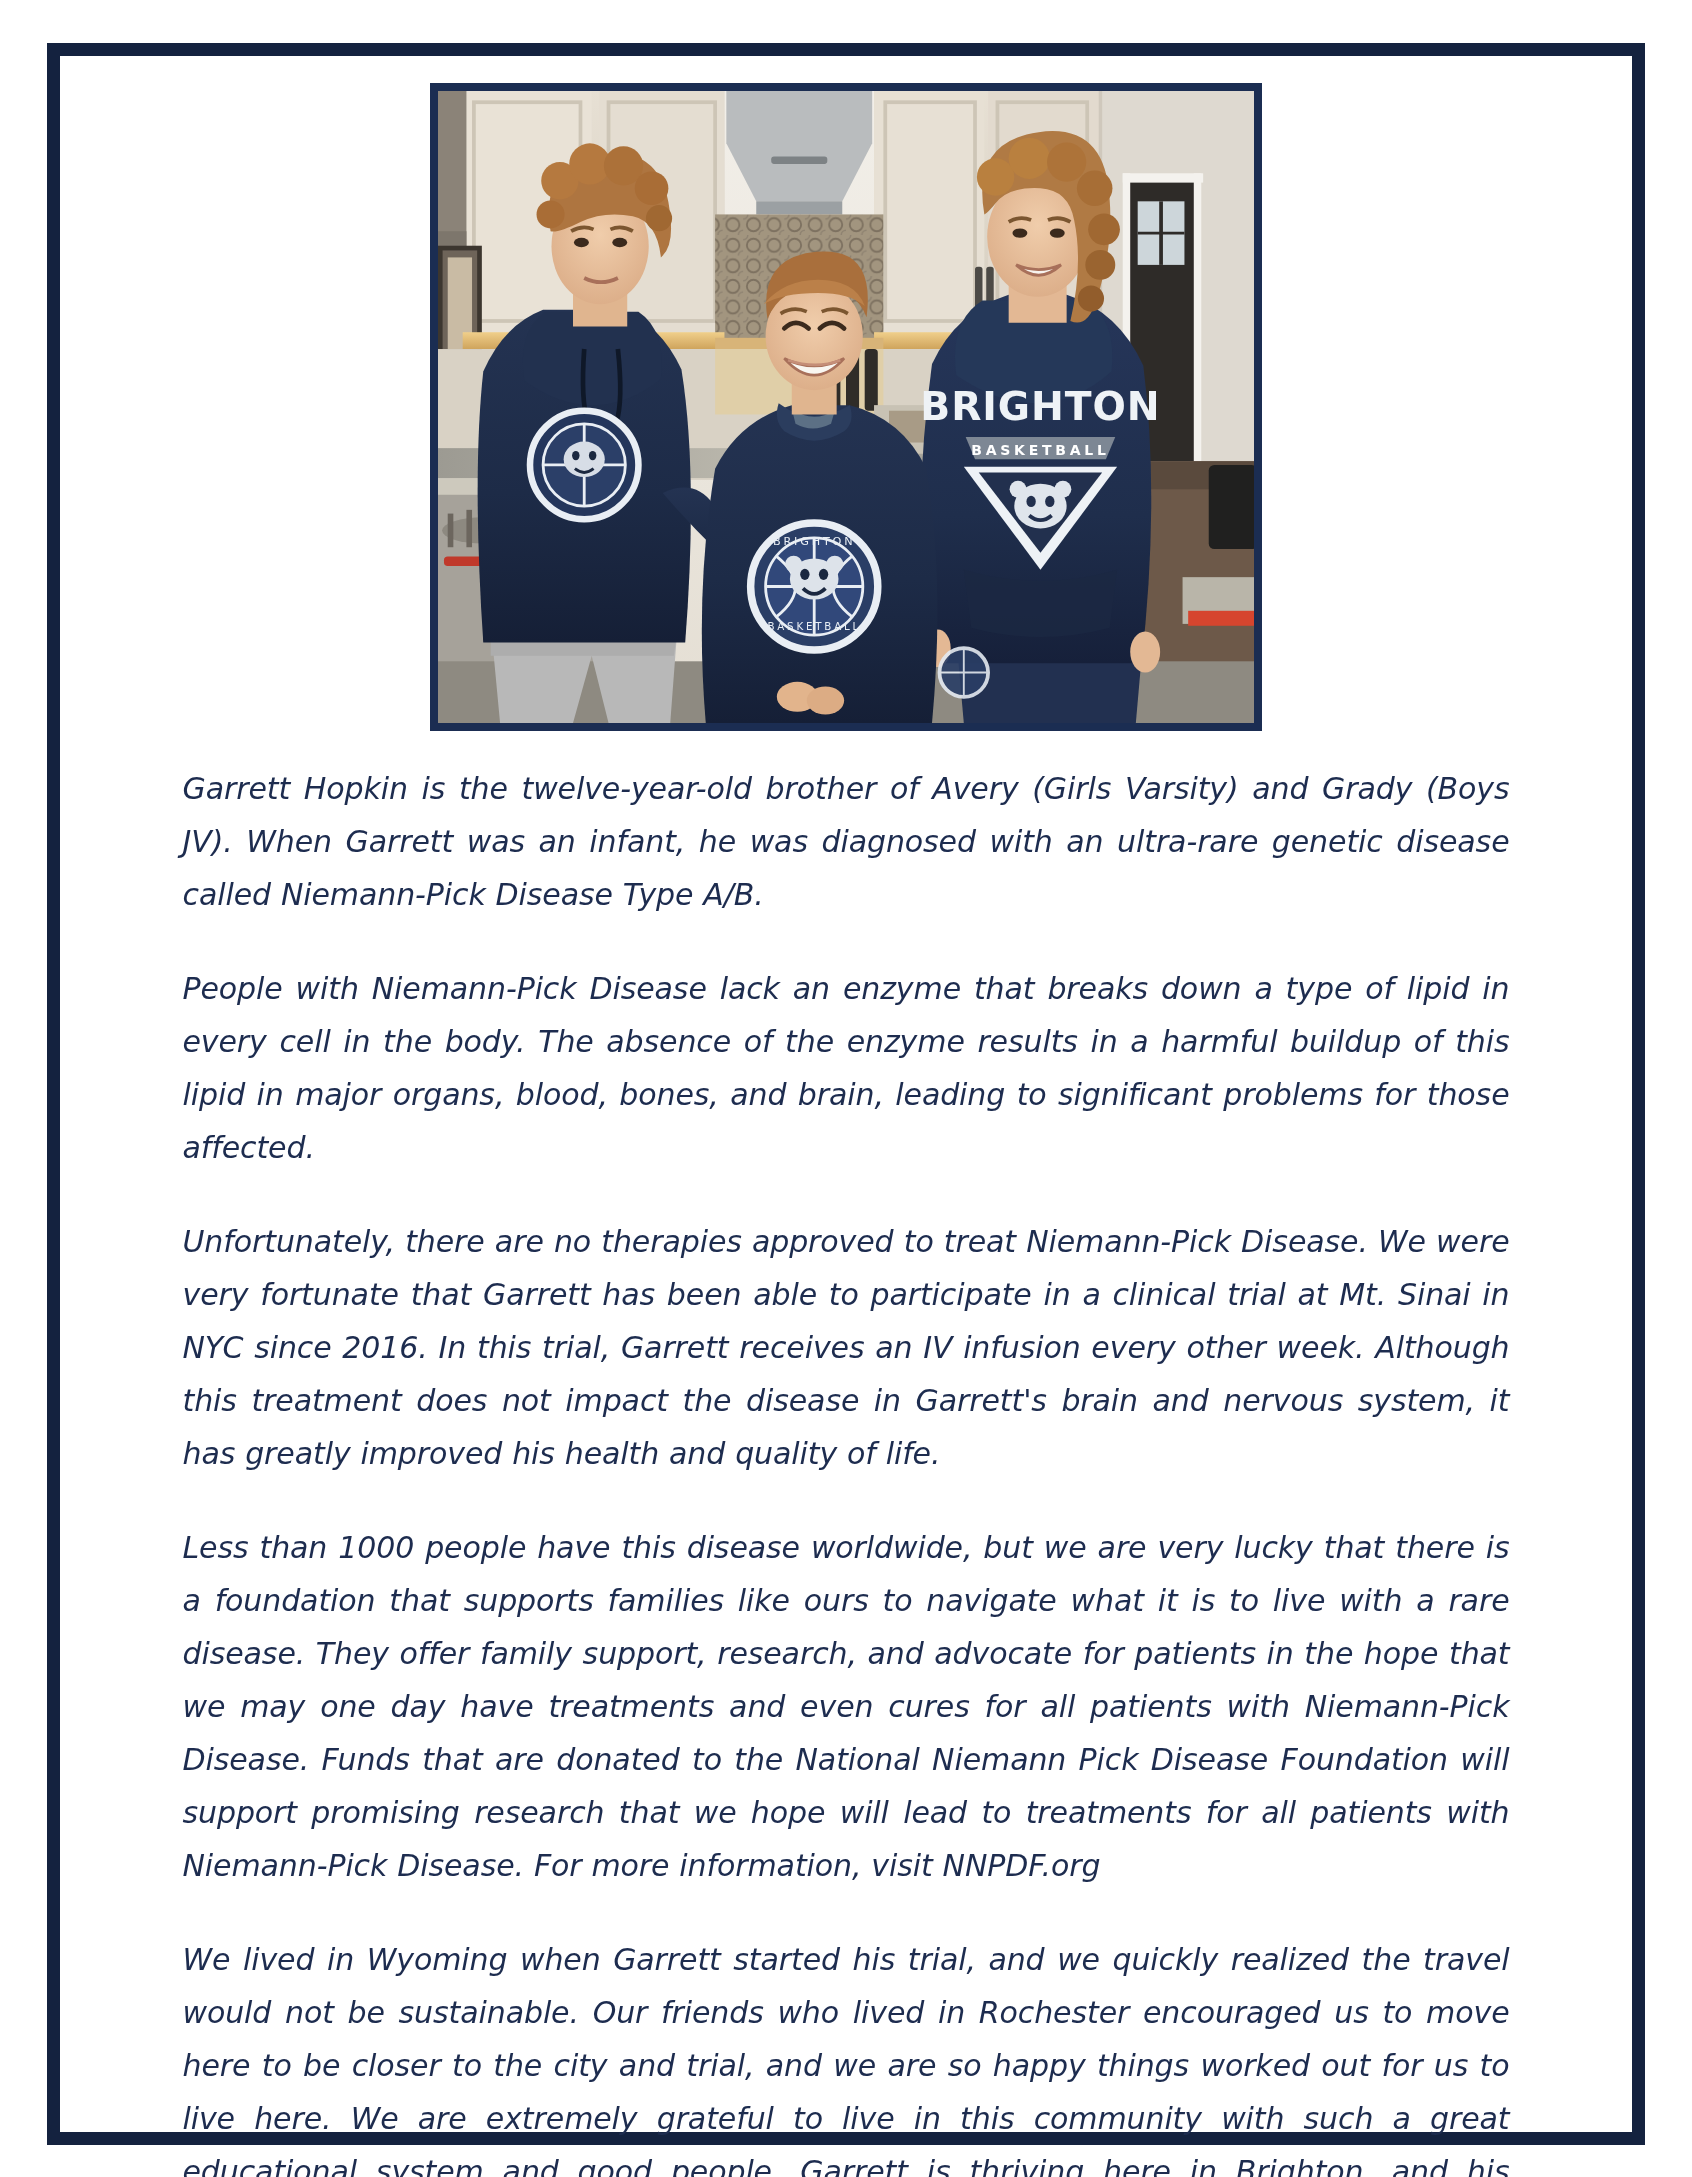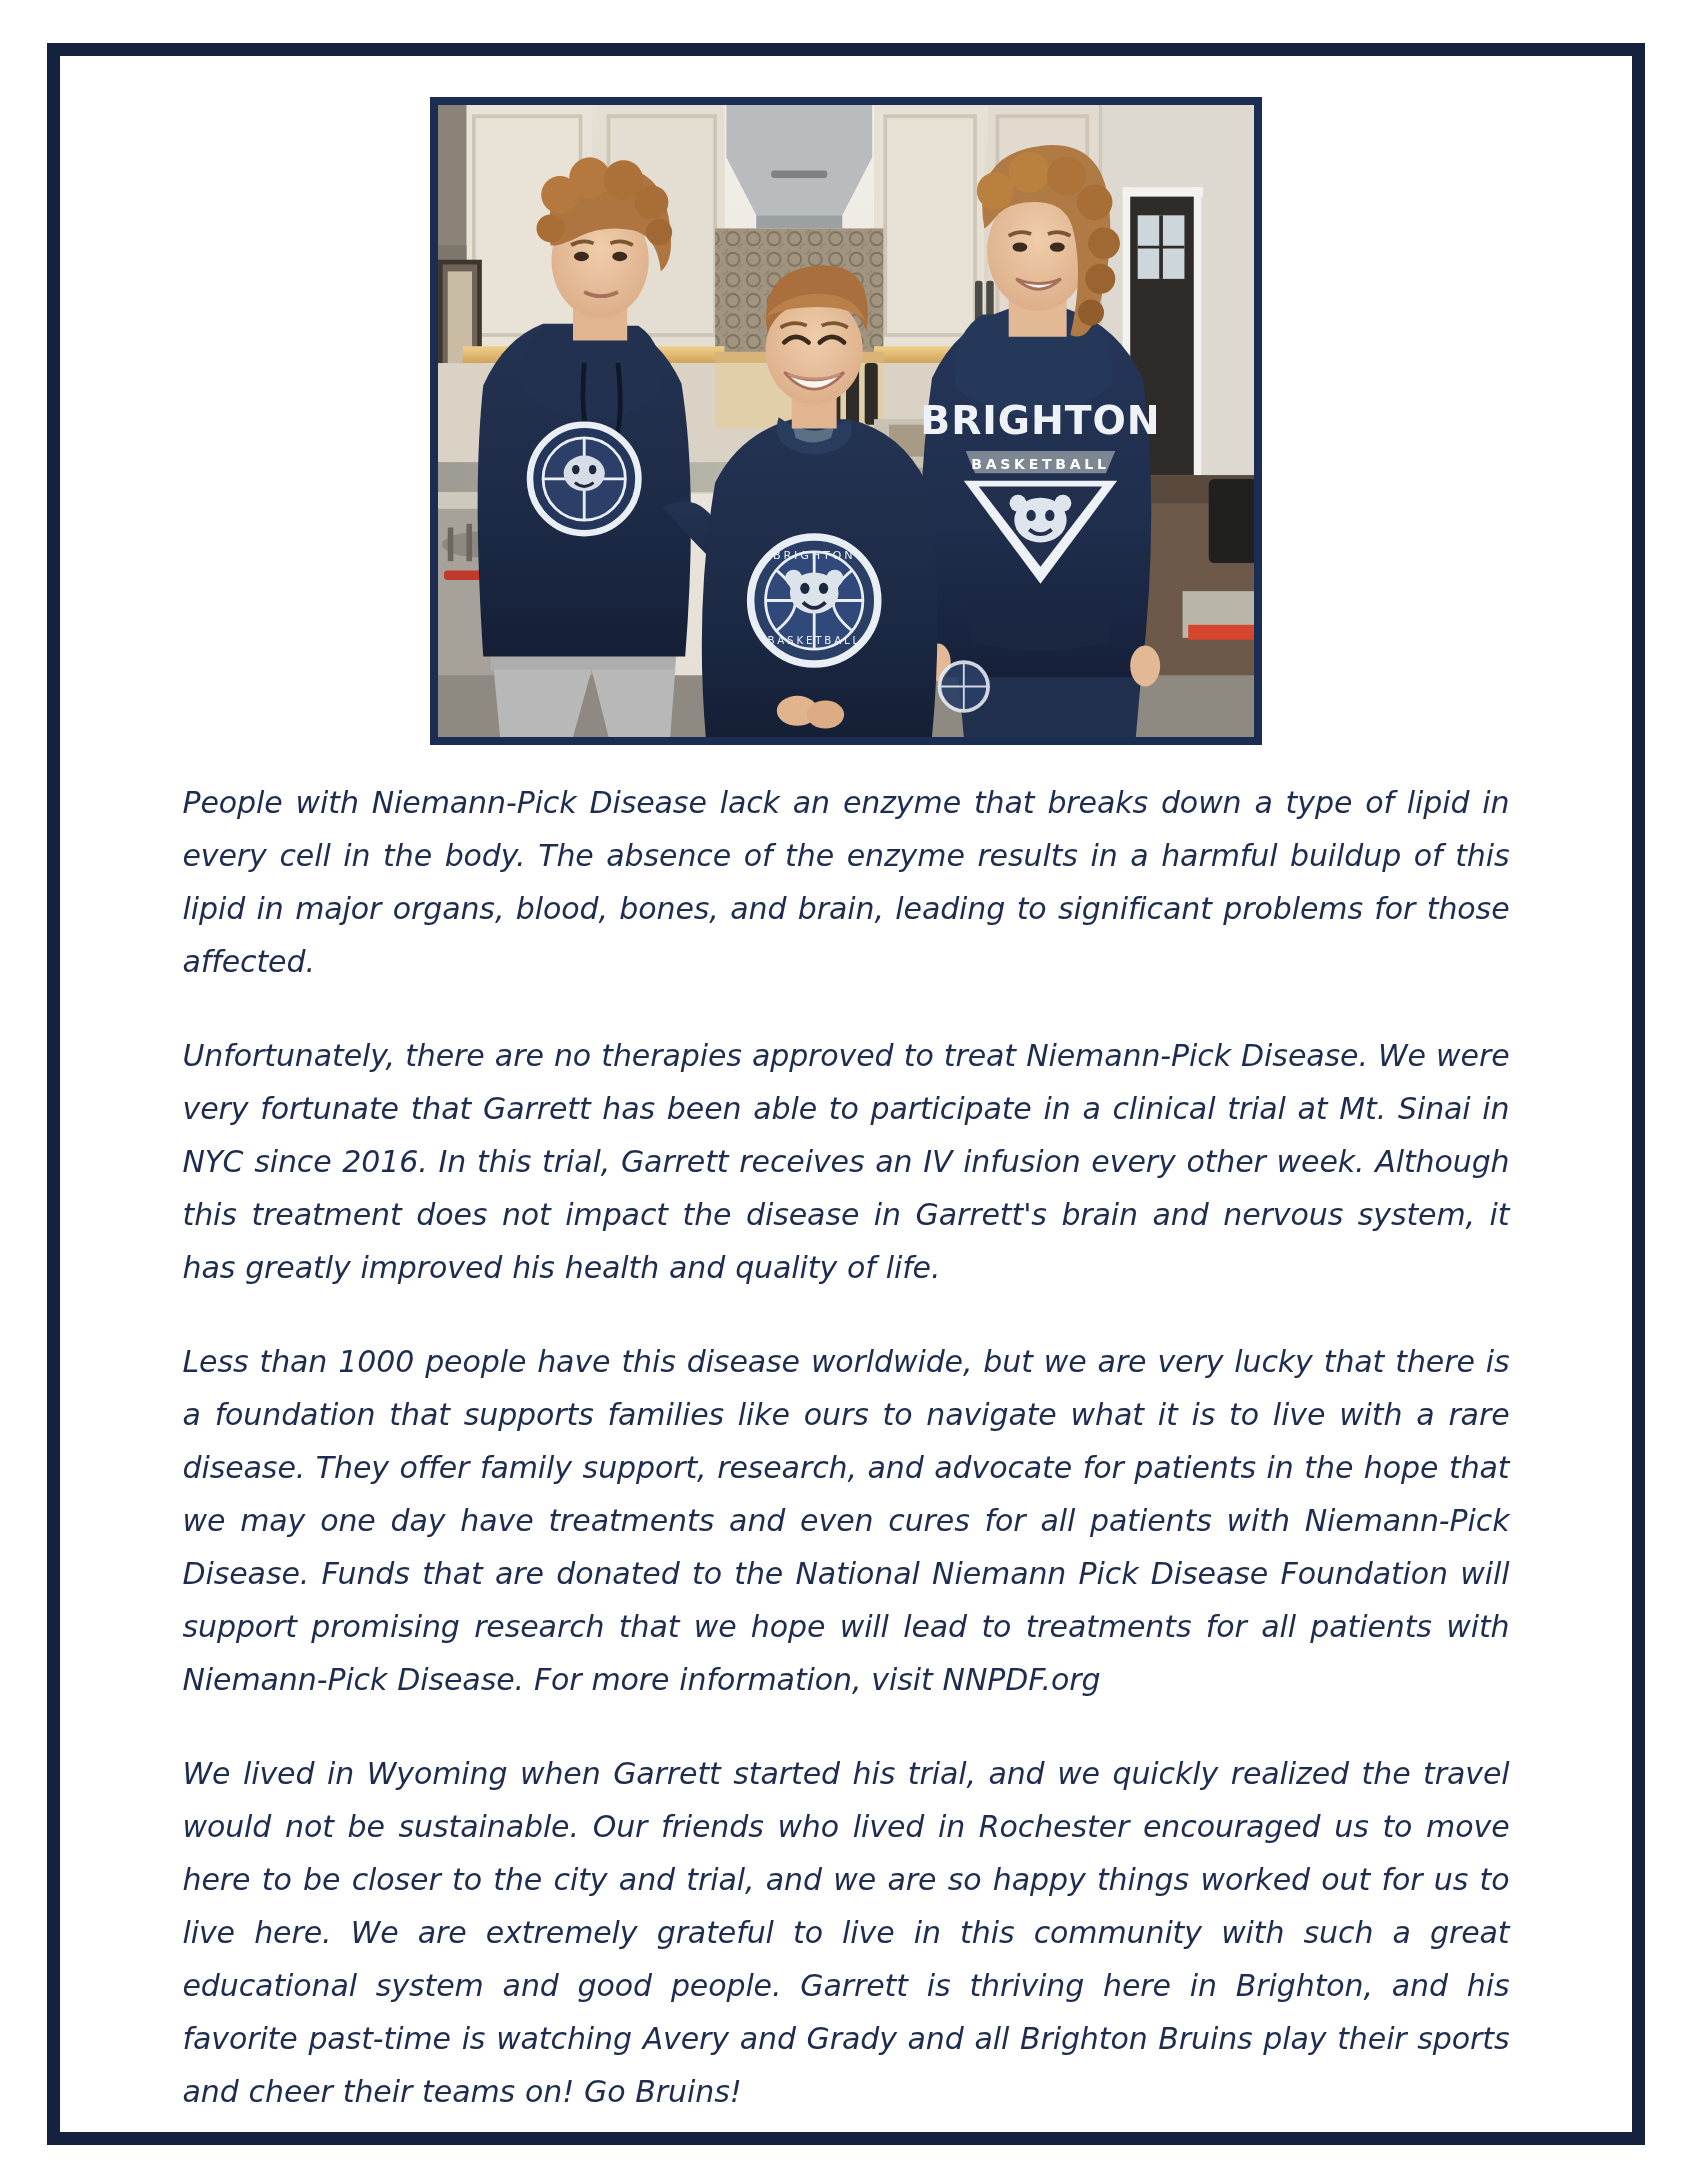--- a/index.html
+++ b/index.html
@@ -34,21 +34,21 @@
     background: transparent;
   }
 
   #content {
     position: absolute;
     left: 60px;
     top: 56px;
     width: 1572px;
     height: 2076px;
     box-sizing: border-box;
-    padding: 18px;
+    padding: 4px;
   }
 
   
   #photo-block {
     width: 100%;
     text-align: center;
     padding-top: 22.5px;
   }
 
   #photo-frame {
@@ -371,20 +371,21 @@
             <path d="M-26 0 h52 M0 -26 v52" stroke="#e3e9f0" stroke-width="2"></path>
           </g>
 
           <rect x="0" y="0" width="880" height="676" fill="none"></rect>
         </svg>
       </div>
 
     </div>
 
     <div id="body-text">
+      <p class="para">Garrett Hopkin is the twelve-year-old brother of Avery (Girls Varsity) and Grady (Boys JV). When Garrett was an infant, he was diagnosed with an ultra-rare genetic disease called Niemann-Pick Disease Type A/B.</p>
       <p class="para">People with Niemann-Pick Disease lack an enzyme that breaks down a type of lipid in every cell in the body. The absence of the enzyme results in a harmful buildup of this lipid in major organs, blood, bones, and brain, leading to significant problems for those affected.</p>
       <p class="para">Unfortunately, there are no therapies approved to treat Niemann-Pick Disease. We were very fortunate that Garrett has been able to participate in a clinical trial at Mt. Sinai in NYC since 2016. In this trial, Garrett receives an IV infusion every other week. Although this treatment does not impact the disease in Garrett's brain and nervous system, it has greatly improved his health and quality of life.</p>
       <p class="para">Less than 1000 people have this disease worldwide, but we are very lucky that there is a foundation that supports families like ours to navigate what it is to live with a rare disease. They offer family support, research, and advocate for patients in the hope that we may one day have treatments and even cures for all patients with Niemann-Pick Disease. Funds that are donated to the National Niemann Pick Disease Foundation will support promising research that we hope will lead to treatments for all patients with Niemann-Pick Disease. For more information, visit NNPDF.org</p>
       <p class="para">We lived in Wyoming when Garrett started his trial, and we quickly realized the travel would not be sustainable. Our friends who lived in Rochester encouraged us to move here to be closer to the city and trial, and we are so happy things worked out for us to live here. We are extremely grateful to live in this community with such a great educational system and good people. Garrett is thriving here in Brighton, and his favorite past-time is watching Avery and Grady and all Brighton Bruins play their sports and cheer their teams on! Go Bruins!</p>
     </div>
 
   </div>
 </div>
 
 

